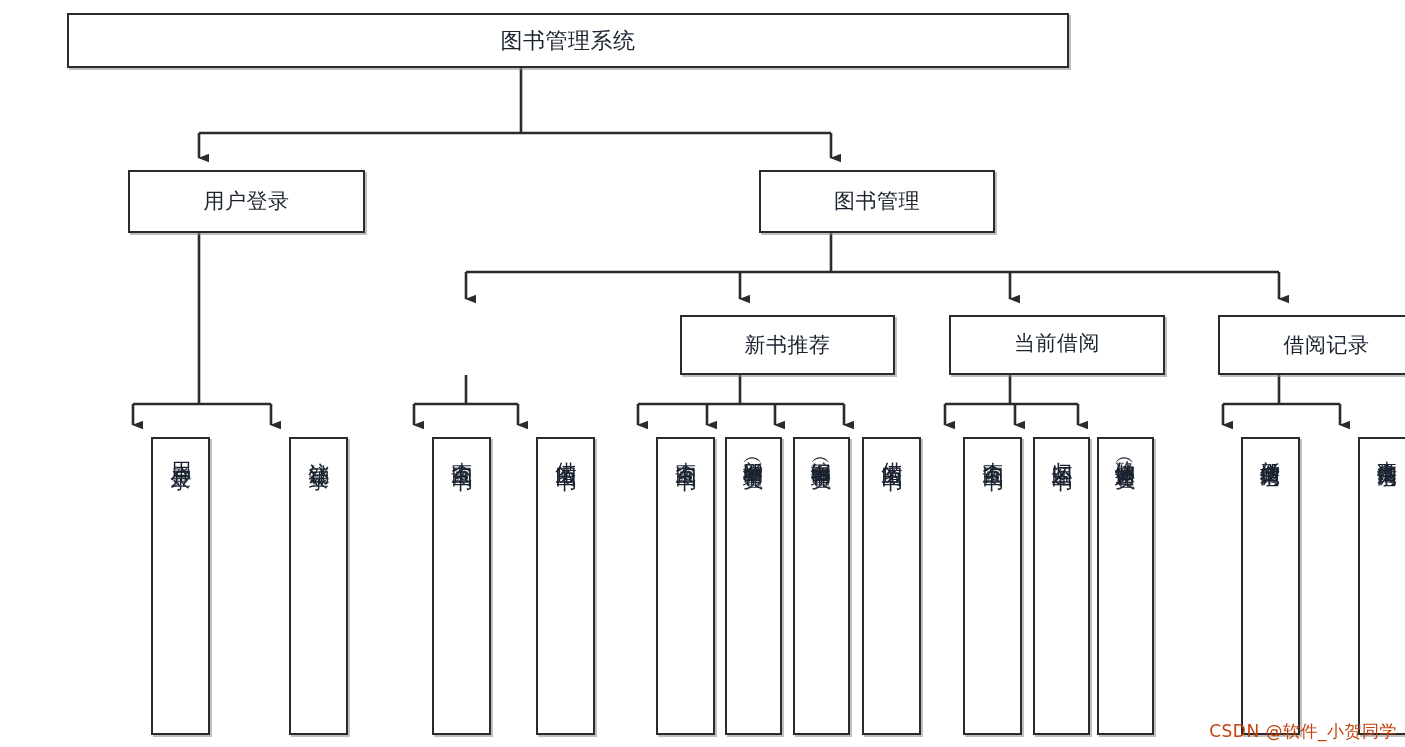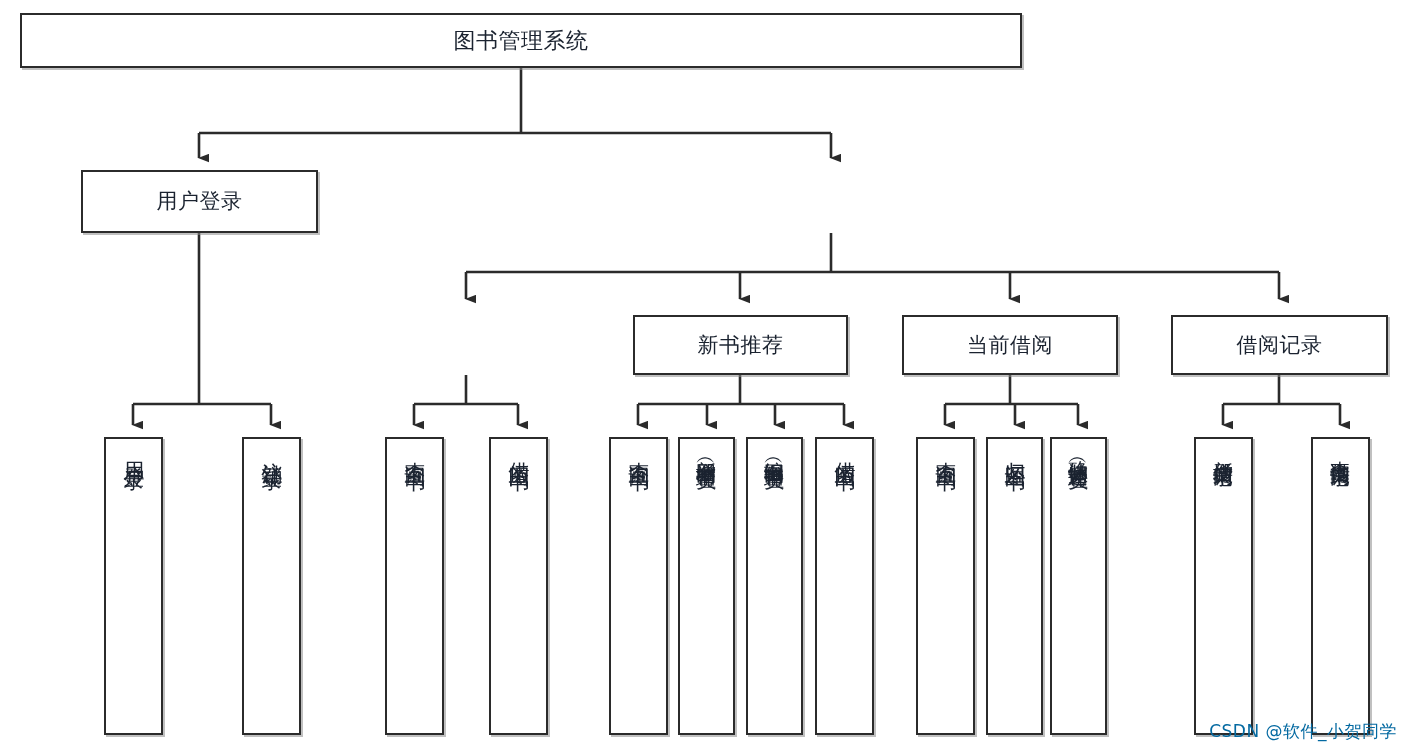--- a/index.html
+++ b/index.html
@@ -17,20 +17,21 @@
   .node{
     position:absolute;
     box-sizing:border-box;
     background:#ffffff;
     border:2.5px solid #2b2b2b;
     display:flex;
     align-items:center;
     justify-content:center;
     color:#1b2330;
     box-shadow:2px 2px 0 rgba(140,140,140,.55);
+    margin-left:47px;
   }
   .node .lbl{
     display:block;
     text-align:center;
     line-height:1.18;
     letter-spacing:.5px;
   }
   
   .node.horiz .lbl{font-size:21px;}
   
@@ -44,21 +45,21 @@
     margin:0 auto;
   }
   .node.vert.small .lbl{font-size:20px;letter-spacing:1.5px;}
 
   #root-node .lbl{font-size:22px;}
 
   #watermark{
     position:absolute;
     right:8px;bottom:4px;
     font-size:17px;
-    color:#0369a1;
+    color:#c2410c;
     letter-spacing:.5px;
     white-space:nowrap;
   }
 </style>
 </head>
 <body>
 
 <div id="canvas">
 
   <svg id="wires" viewBox="0 0 1405 747" xmlns="http://www.w3.org/2000/svg">
@@ -113,25 +114,28 @@
     </g>
   </svg>
 
   <div class="node horiz" id="root-node" style="left:20px;top:13px;width:1002px;height:55px;">
     <span class="lbl">图书管理系统</span>
   </div>
 
   <div class="node horiz" style="left:81px;top:170px;width:237px;height:63px;">
     <span class="lbl">用户登录</span>
   </div>
+  <div class="node horiz" style="left:712px;top:170px;width:236px;height:63px;">
+    <span class="lbl">图书管理</span>
+  </div>
 
   <div class="node horiz" style="left:633px;top:315px;width:215px;height:60px;">
     <span class="lbl">新书推荐</span>
   </div>
-  <div class="node horiz" style="left:902px;top:315px;width:216px;height:60px;">
+  <div class="node horiz" style="left:902px;top:315px;width:216px;height:60px;font-family:Liberation Mono, monospace;">
     <span class="lbl">当前借阅</span>
   </div>
   <div class="node horiz" style="left:1171px;top:315px;width:217px;height:60px;">
     <span class="lbl">借阅记录</span>
   </div>
 
   <div class="node vert" style="left:104px;top:437px;width:59px;height:298px;">
     <span class="lbl">用户登录</span>
   </div>
   <div class="node vert" style="left:242px;top:437px;width:59px;height:298px;">

